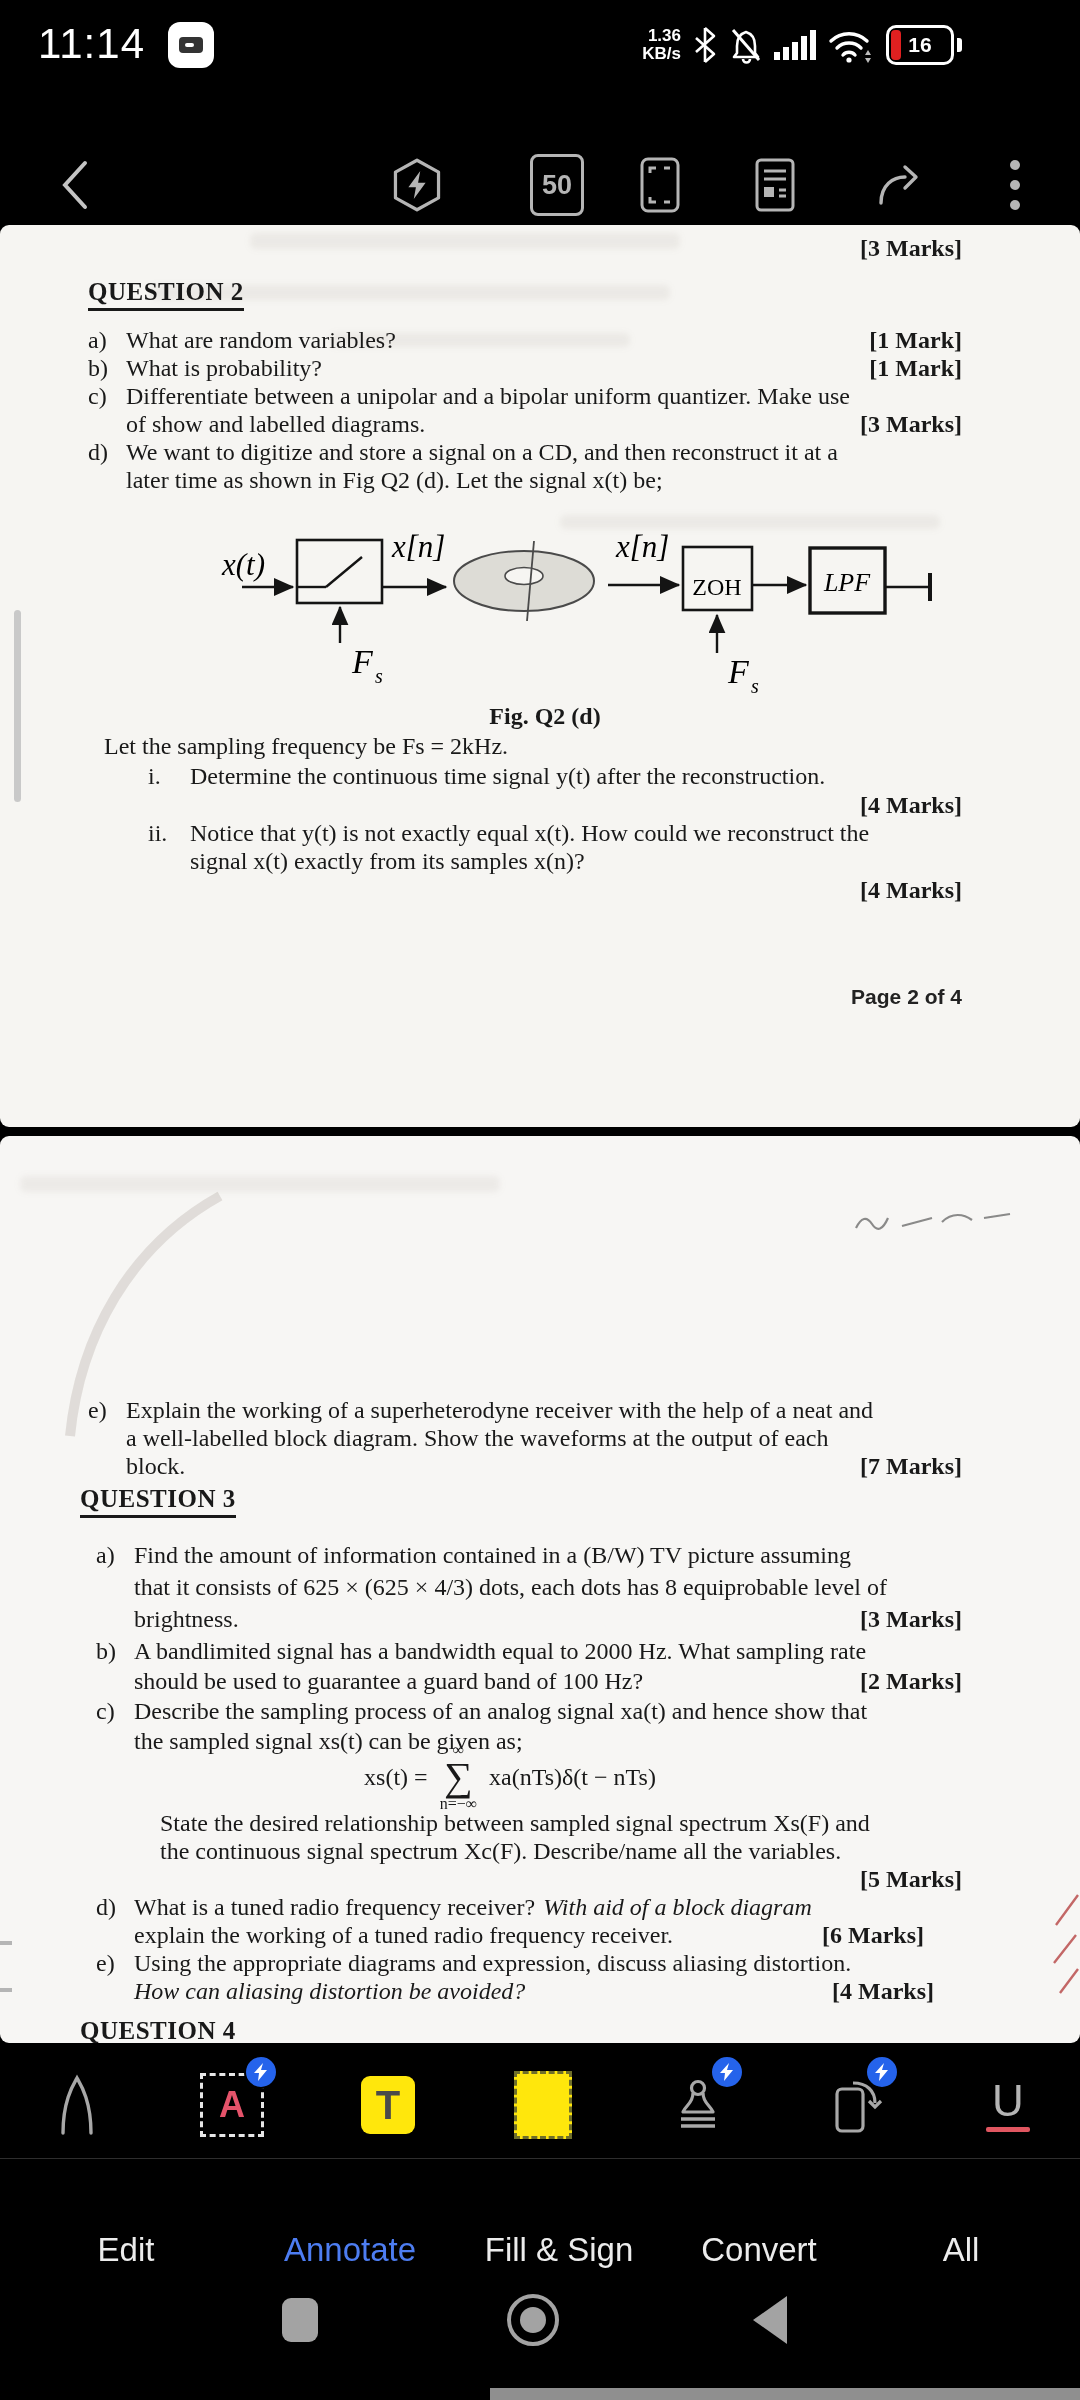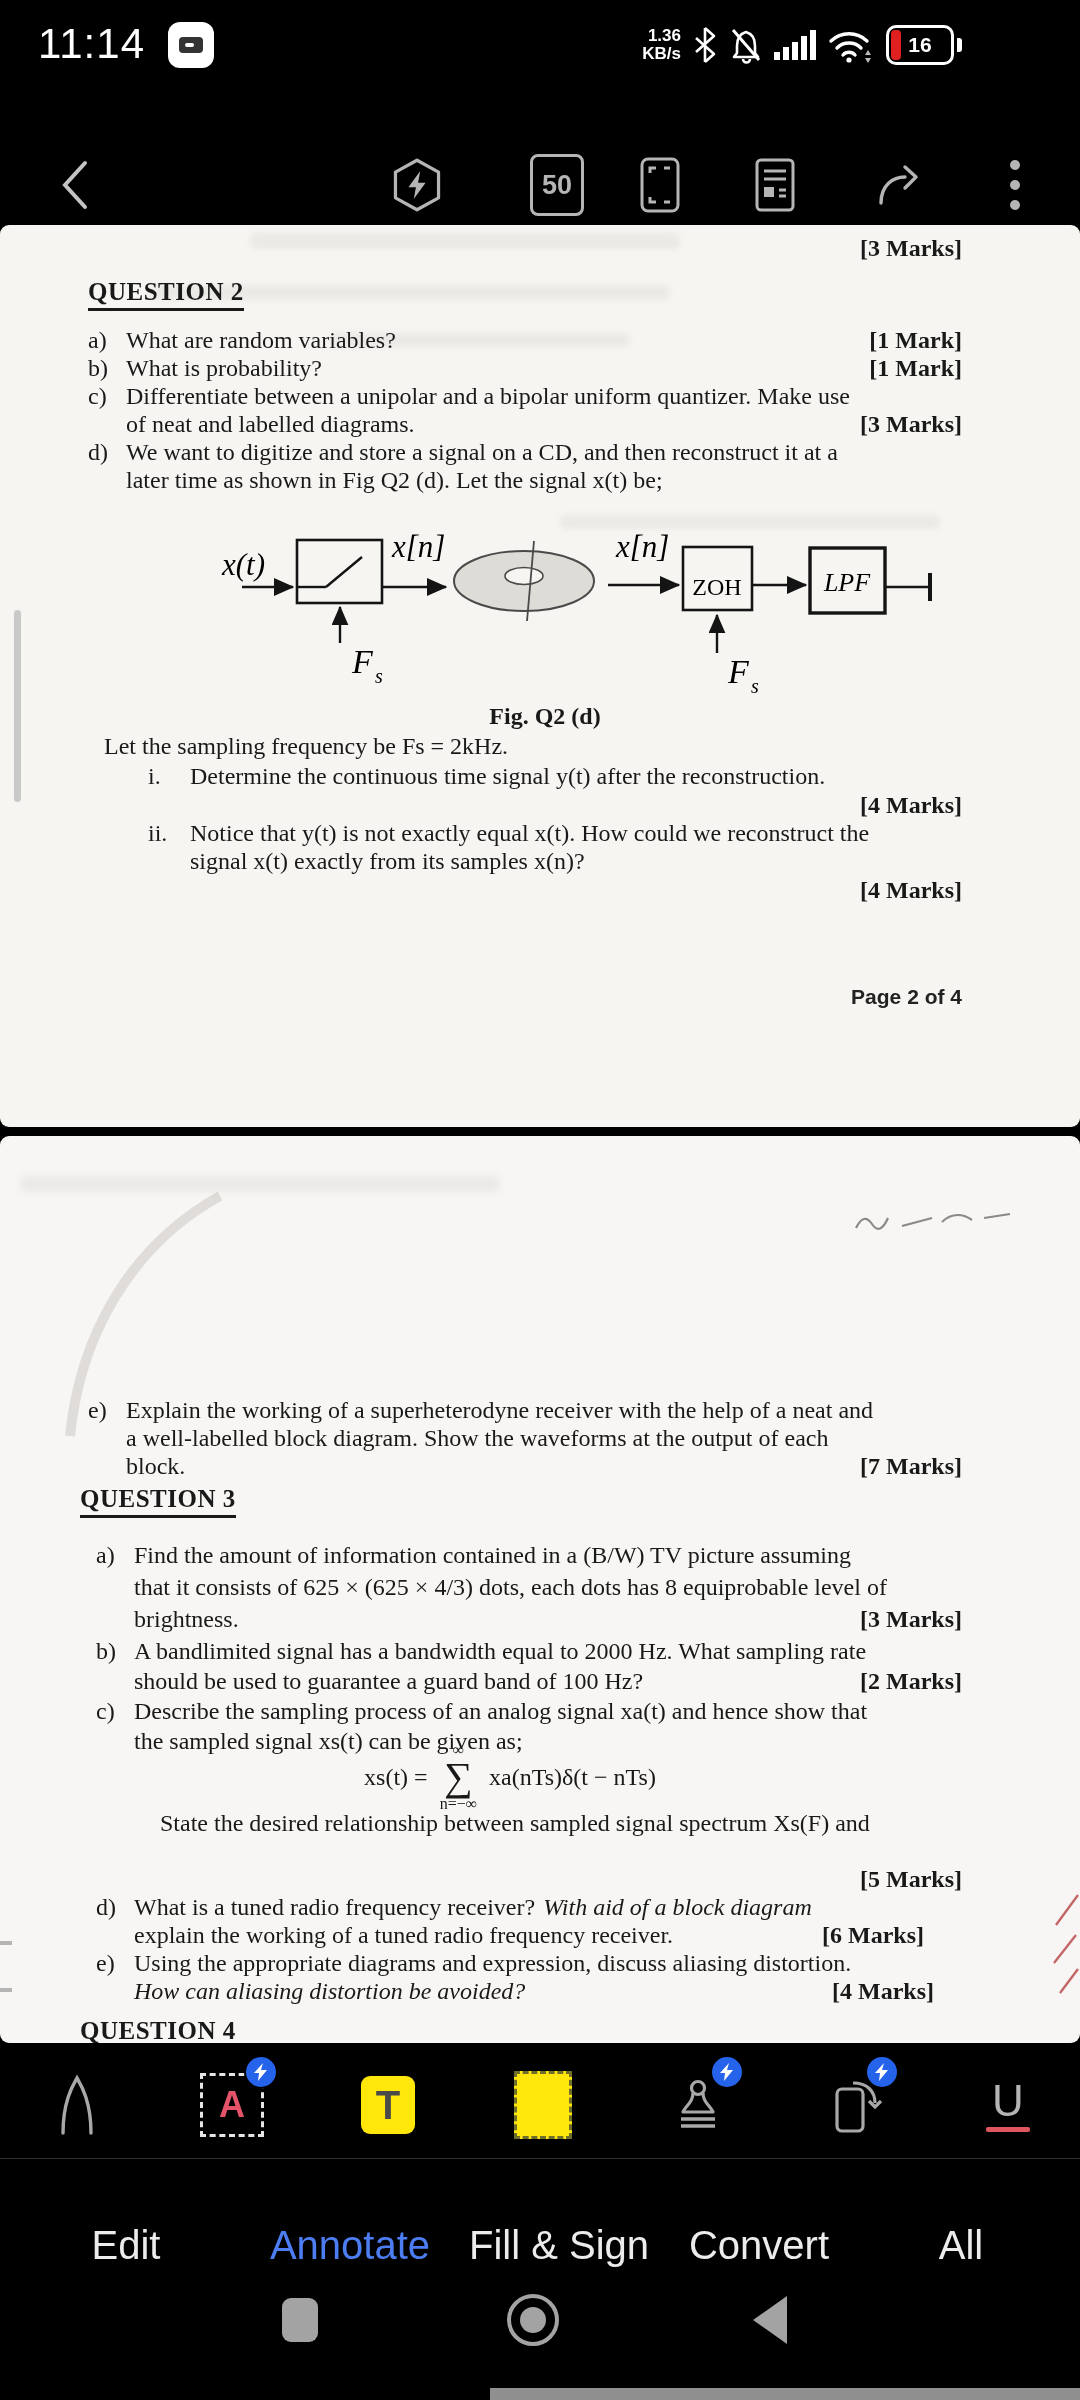--- a/index.html
+++ b/index.html
@@ -61,21 +61,21 @@
   .tool .badge{position:absolute;top:-14px;right:-10px;width:30px;height:30px;border-radius:50%;
                background:#2563eb;border:2px solid #000;display:flex;align-items:center;justify-content:center;}
   .dashedA{width:58px;height:58px;border:3px dashed #e6e6e6;display:flex;align-items:center;justify-content:center;
            color:#e5536a;font-size:36px;font-weight:700;}
   .ytext{width:54px;height:58px;background:#ffe70c;border-radius:9px;display:flex;align-items:center;
          justify-content:center;color:#4a4a4a;font-size:40px;font-weight:700;}
   .yarea{width:52px;height:62px;background:#ffe70c;border:3px dashed #6f6f2a;}
   .utool{display:flex;flex-direction:column;align-items:center;color:#b5b5b5;font-size:44px;line-height:44px;}
   .utool .bar{width:44px;height:5px;background:#e05660;border-radius:2px;margin-top:4px;}
   .bdiv{position:absolute;top:115px;left:0;width:1080px;height:1px;background:#2e2e2e;}
-  .tab{position:absolute;top:180px;transform:translateX(-50%);font-size:40px;color:#ececec;}
+  .tab{position:absolute;top:188px;transform:translateX(-50%);font-size:33px;color:#ececec;}
   .tab.active{color:#4d7df2;}
   .nav{position:absolute;top:277px;transform:translate(-50%,-50%);}
   .nav-recents{width:36px;height:44px;background:#a3a3a3;border-radius:9px;}
   .nav-home{width:44px;height:44px;border:4px solid #a3a3a3;border-radius:50%;
             display:flex;align-items:center;justify-content:center;}
   .nav-home .dot{width:26px;height:26px;border-radius:50%;background:#a3a3a3;}
   .nav-back{width:0;height:0;border-top:24px solid transparent;border-bottom:24px solid transparent;
             border-right:34px solid #a3a3a3;}
   .hscroll{position:absolute;left:490px;top:345px;width:590px;height:12px;background:#8f8f8f;}
 </style>
@@ -192,21 +192,21 @@
     <div class="row" style="top:128px;">
       <span class="lbl">b)</span>
       <span class="txt">What is probability?</span>
       <span class="mk">[1 Mark]</span>
     </div>
     <div class="row" style="top:156px;">
       <span class="lbl">c)</span>
       <span class="txt">Differentiate between a unipolar and a bipolar uniform quantizer. Make use</span>
     </div>
     <div class="row" style="top:184px;">
-      <span class="txt">of neat and labelled diagrams.</span>
+      <span class="txt">of show and labelled diagrams.</span>
       <span class="mk">[3 Marks]</span>
     </div>
     <div class="row" style="top:212px;">
       <span class="lbl">d)</span>
       <span class="txt">We want to digitize and store a signal on a CD, and then reconstruct it at a</span>
     </div>
     <div class="row" style="top:240px;">
       <span class="txt">later time as shown in Fig Q2 (d). Let the signal x(t) be;</span>
     </div>
 
@@ -337,20 +337,23 @@
         <span class="cap">∞</span>
         <span class="sig">∑</span>
         <span class="cap">n=−∞</span>
       </span>
       <span>xa(nTs)δ(t − nTs)</span>
     </div>
 
     <div class="row" style="top:672px;left:160px;">
       <span class="txt" style="margin-left:0;">State the desired relationship between sampled signal spectrum Xs(F) and</span>
     </div>
+    <div class="row" style="top:700px;left:160px;">
+      <span class="txt" style="margin-left:0;">the continuous signal spectrum Xc(F). Describe/name all the variables.</span>
+    </div>
     <div class="row mkonly" style="top:728px;">
       <span>[5 Marks]</span>
     </div>
 
     <div class="row" style="top:756px;left:96px;">
       <span class="lbl">d)</span>
       <span class="txt">What is a tuned radio frequency receiver? </span><span class="txt2">With aid of a block diagram</span>
     </div>
     <div class="row" style="top:784px;left:96px;">
       <span class="txt">explain the working of a tuned radio frequency receiver.</span>

